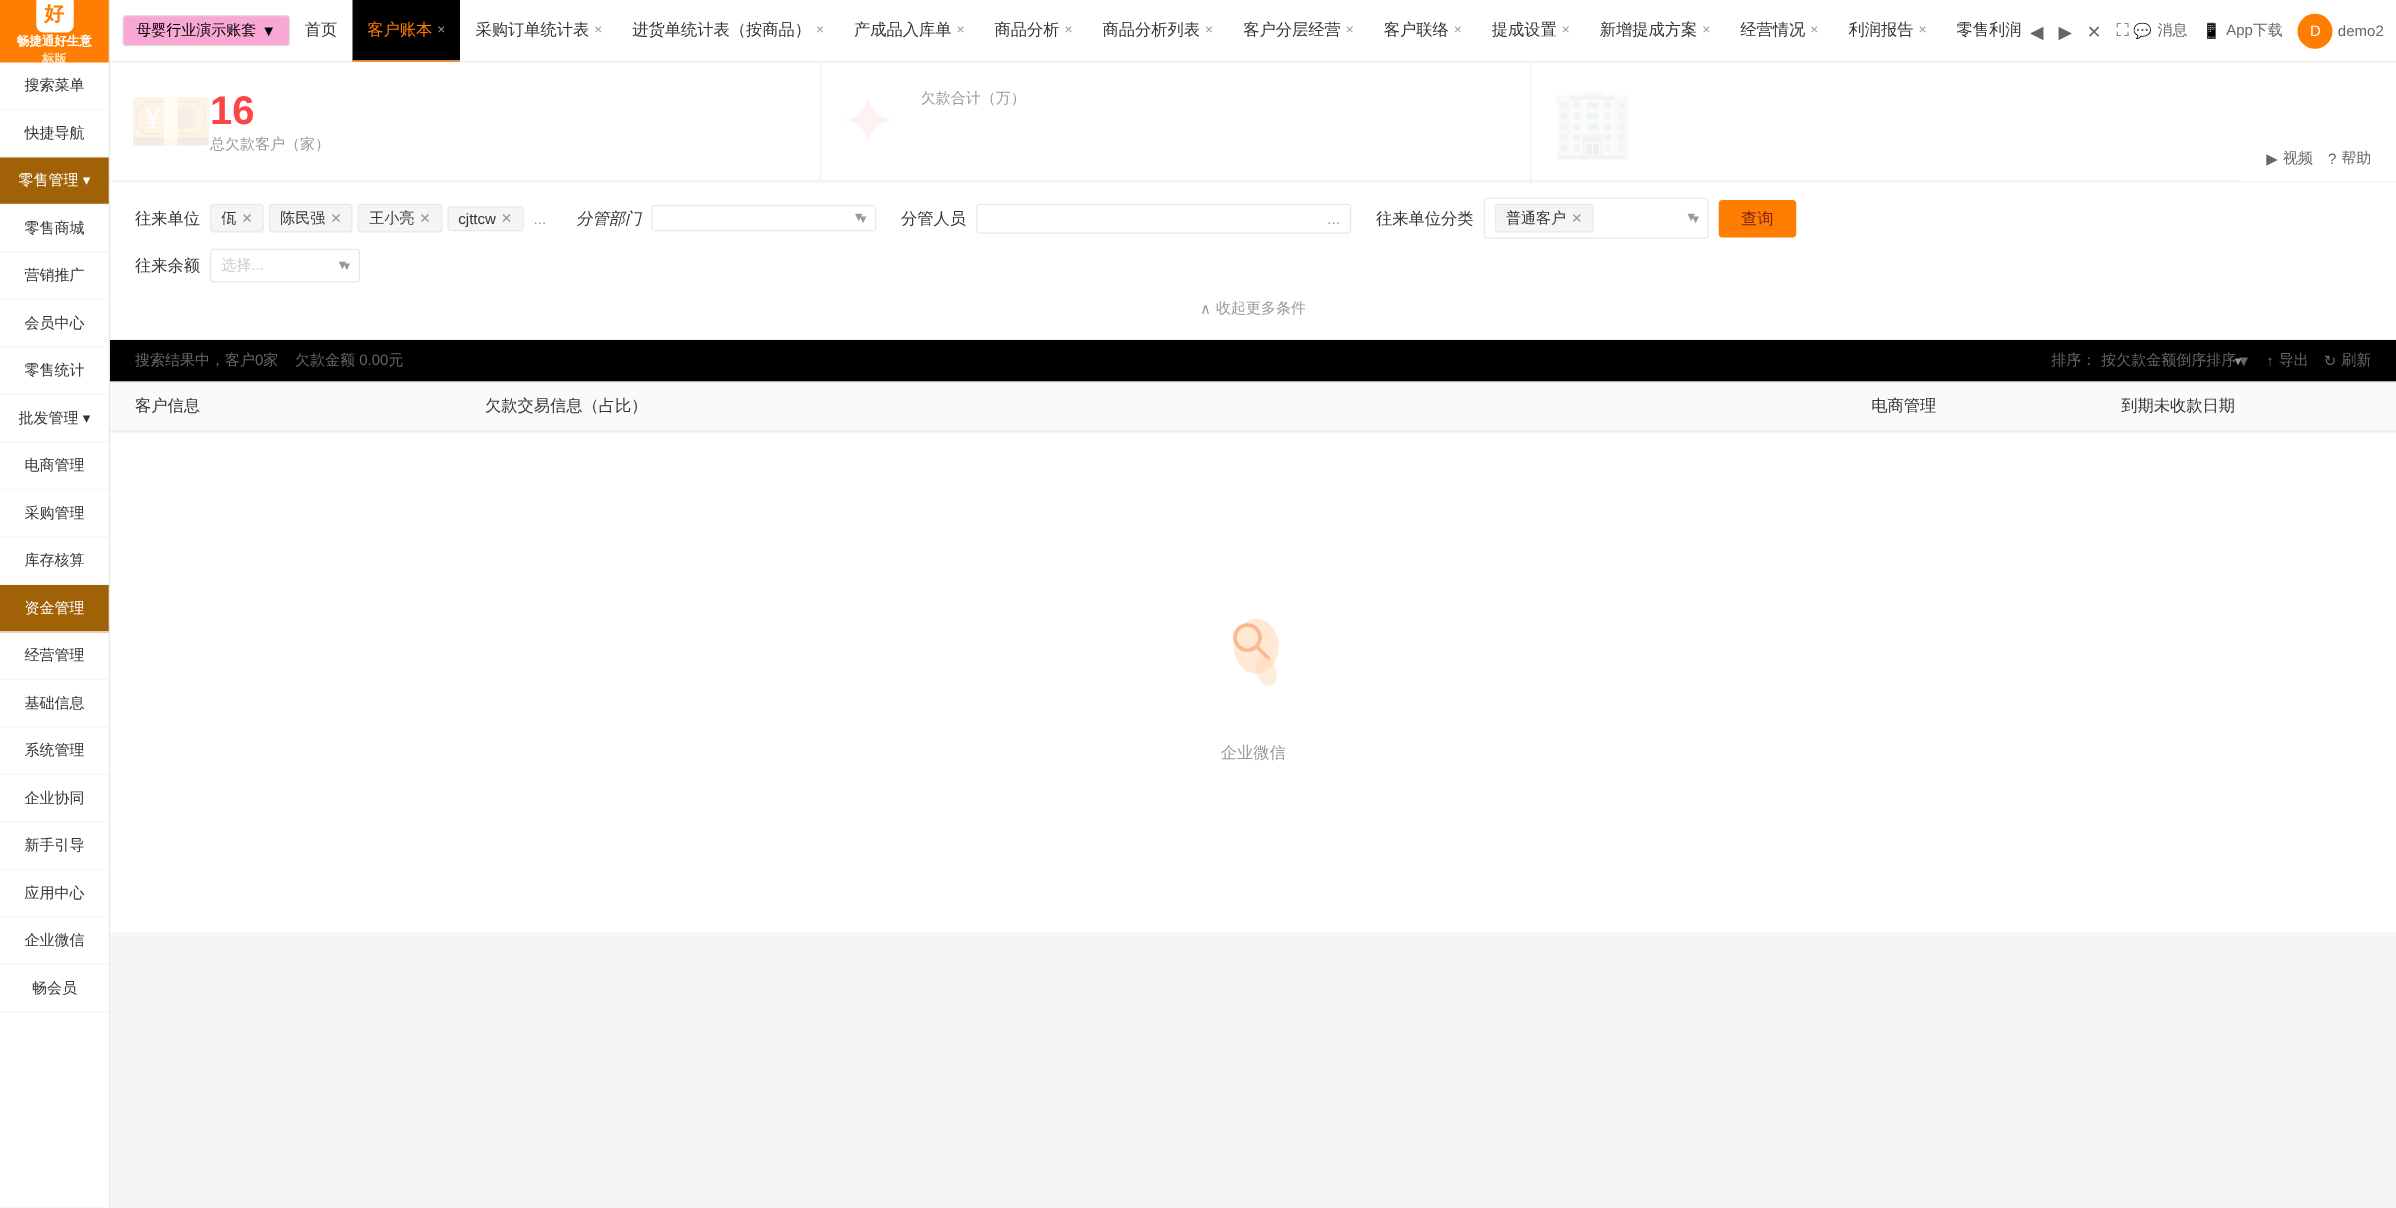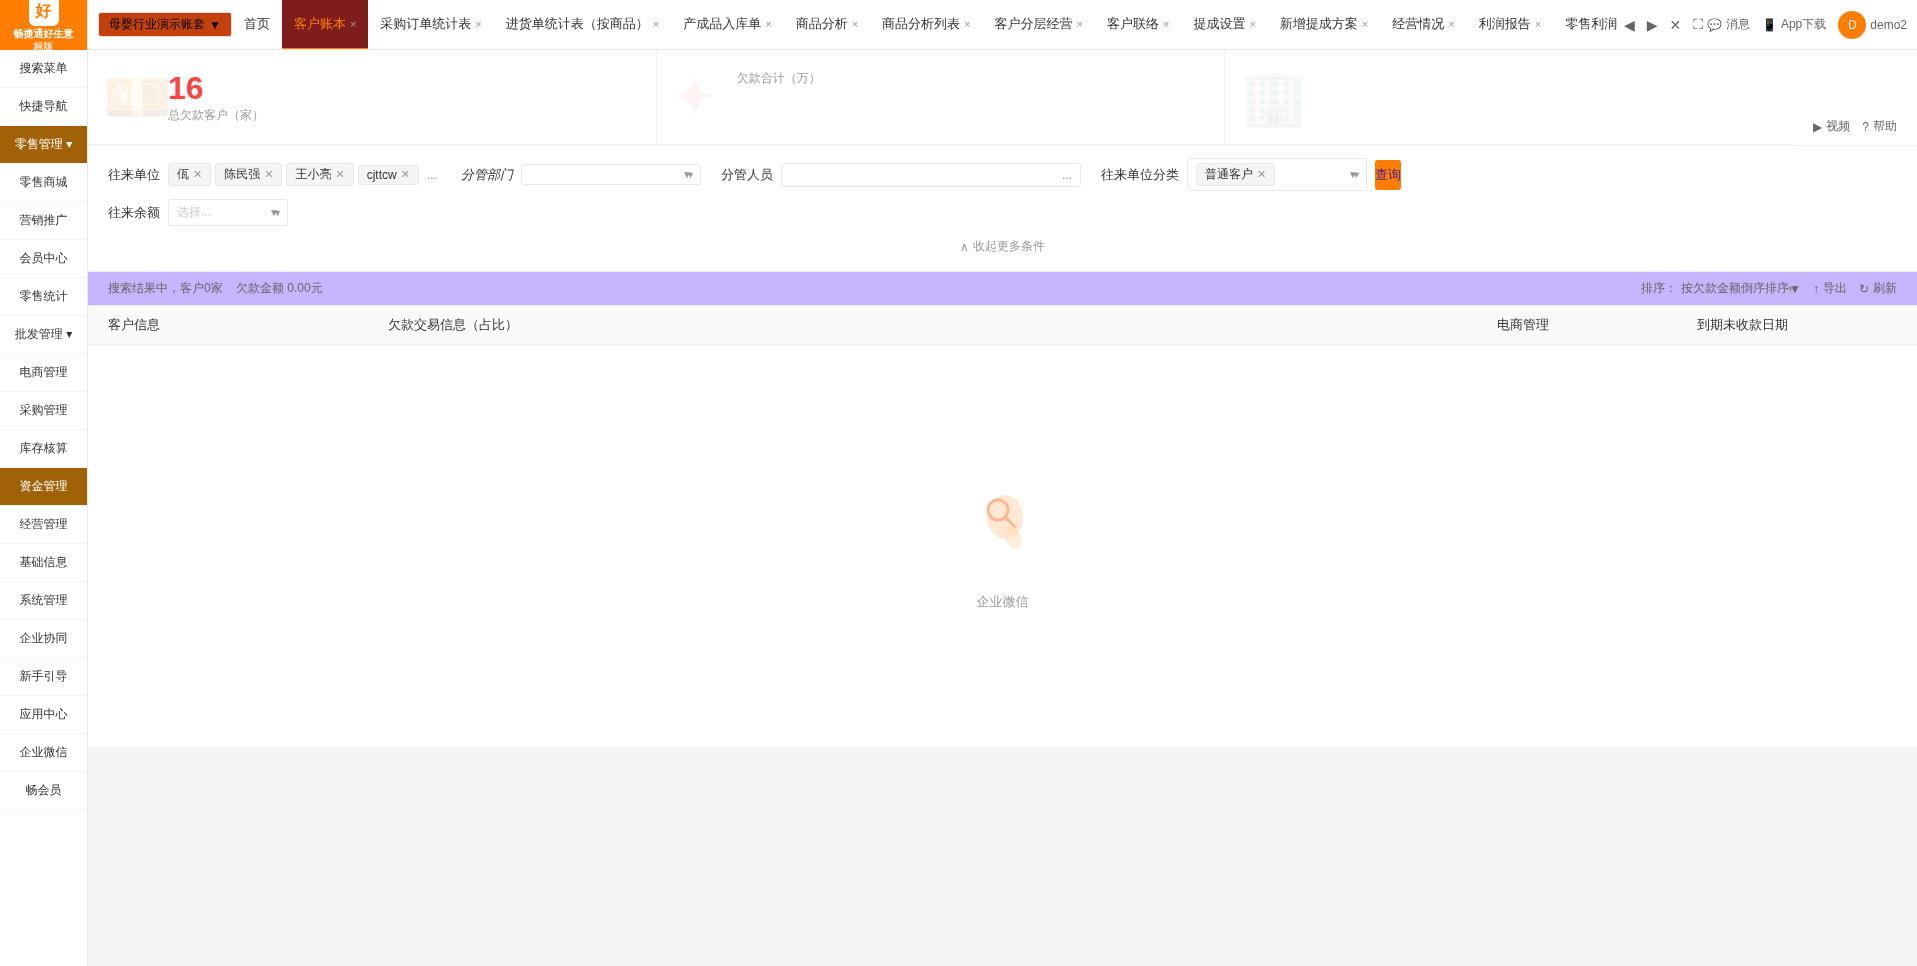--- a/index.html
+++ b/index.html
@@ -14,21 +14,21 @@
     .sidebar-item { padding: 10px 6px; font-size: 12px; color: #333; cursor: pointer; text-align: center; border-bottom: 1px solid #f5f5f5; }
     .sidebar-item.active { background: #a16207; color: #fff; }
 
     
     .main { flex: 1; display: flex; flex-direction: column; overflow: hidden; }
 
     
     .top-nav { background: #fff; border-bottom: 1px solid #e8e8e8; display: flex; align-items: center; height: 50px; padding: 0 10px; gap: 0; overflow: hidden; flex-shrink: 0; }
     .top-nav-right { margin-left: auto; display: flex; align-items: center; gap: 12px; flex-shrink: 0; }
     .nav-tab { padding: 0 12px; height: 50px; display: flex; align-items: center; font-size: 13px; color: #333; cursor: pointer; border-bottom: 2px solid transparent; white-space: nowrap; position: relative; }
-    .nav-tab.active { color: #ff7d00; border-bottom: 2px solid #ff7d00; background: #7f1d1d; align-items: center; }
+    .nav-tab.active { color: #ff7d00; border-bottom: 2px solid #ff7d00; background: #000000; align-items: center; }
     .nav-tab .close-btn { margin-left: 4px; color: #999; font-size: 11px; cursor: pointer; }
     .nav-arrows { display: flex; align-items: center; gap: 4px; }
     .nav-arrow { cursor: pointer; color: #666; padding: 2px 4px; font-size: 14px; }
     .nav-icon-btn { display: flex; align-items: center; gap: 4px; font-size: 12px; color: #666; cursor: pointer; }
     .user-avatar { width: 28px; height: 28px; border-radius: 50%; background: #ff7d00; display: flex; align-items: center; justify-content: center; color: #fff; font-size: 12px; overflow: hidden; }
 
     
     .content { flex: 1; overflow-y: auto; background: #f5f5f5; }
 
     
@@ -47,46 +47,46 @@
     .filter-tag { background: #f5f5f5; border: 1px solid #e8e8e8; border-radius: 3px; padding: 2px 8px; font-size: 12px; color: #333; display: flex; align-items: center; gap: 4px; }
     .filter-tag .remove { color: #999; cursor: pointer; font-size: 11px; }
     .filter-more { color: #999; cursor: pointer; font-size: 12px; padding: 2px 4px; }
     .filter-select-wrap { position: relative; display: inline-flex; align-items: center; }
     .filter-select-wrap::after { content: '▼'; position: absolute; right: 6px; font-size: 9px; color: #999; pointer-events: none; }
     .filter-input-wrap { border: 1px solid #e8e8e8; border-radius: 3px; padding: 4px 8px; font-size: 12px; min-width: 200px; display: flex; align-items: center; justify-content: space-between; cursor: pointer; background: #fff; }
     .filter-dots { color: #999; cursor: pointer; }
     .collapse-btn { display: flex; align-items: center; gap: 4px; color: #999; font-size: 12px; cursor: pointer; margin: 0 auto; padding: 4px 0; }
 
     
-    .results-bar { background: #c4b5fd; padding: 8px 20px; border-bottom: 1px solid #e8e8e8; display: flex; align-items: center; justify-content: space-between; }
+    .results-bar { background: #000000; padding: 8px 20px; border-bottom: 1px solid #e8e8e8; display: flex; align-items: center; justify-content: space-between; }
     .results-info { font-size: 12px; color: #666; }
     .results-actions { display: flex; align-items: center; gap: 12px; font-size: 12px; color: #666; }
     .sort-select-wrap { display: flex; align-items: center; gap: 4px; }
     .action-btn { display: flex; align-items: center; gap: 4px; cursor: pointer; color: #666; }
 
     
     .table-wrap { background: #fff; margin: 0; }
     .table-header { display: grid; grid-template-columns: 280px 1fr 200px 200px; padding: 10px 20px; border-bottom: 2px solid #f0f0f0; font-size: 13px; color: #333; font-weight: normal; background: #fafafa; }
     .table-body { min-height: 400px; display: flex; flex-direction: column; align-items: center; justify-content: center; }
     .empty-state { display: flex; flex-direction: column; align-items: center; gap: 12px; padding: 80px 0; }
     .empty-icon { font-size: 80px; color: #ffb380; opacity: 0.7; }
     .empty-text { font-size: 13px; color: #999; }
 
     
-    .query-btn { background: #ff7d00; color: #4c1d95; border: none; border-radius: 3px; padding: 6px 0; font-size: 13px; cursor: pointer; text-align: right; }
+    .query-btn { background: #ff7d00; color: #7f1d1d; border: none; border-radius: 3px; padding: 6px 18px; font-size: 13px; cursor: pointer; text-align: right; }
 
     
     .down-arrow { font-size: 10px; color: #999; }
 
     
     .stats-right-actions { display: flex; align-items: flex-end; padding: 10px 20px; }
 
     .page-content-header { display: flex; align-items: stretch; background: #fff; border-bottom: 1px solid #f0f0f0; }
 
-    .dropdown-header { background: #c2410c; border: 1px solid #ddd; border-radius: 3px; padding: 3px 10px; font-size: 12px; display: flex; align-items: center; gap: 4px; cursor: pointer; }
+    .dropdown-header { background: #f9a8d4; border: 1px solid #ddd; border-radius: 3px; padding: 3px 10px; font-size: 12px; display: flex; align-items: center; gap: 4px; cursor: pointer; }
   </style>
 </head>
 <body>
 
 <div class="sidebar">
   <div class="sidebar-logo">
     <div class="sidebar-logo-inner">
       <div class="sidebar-logo-icon">
         <span>好</span>
       </div>

